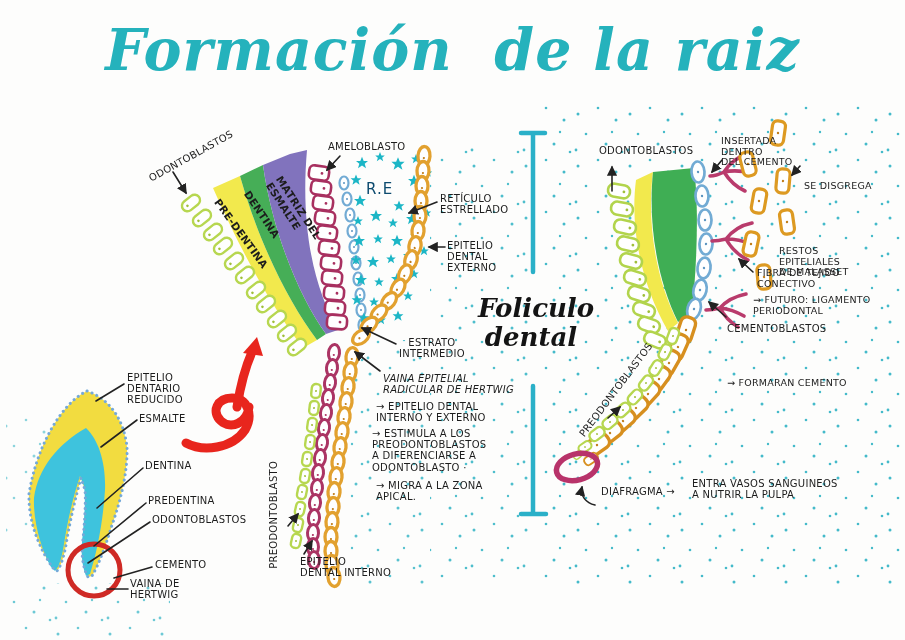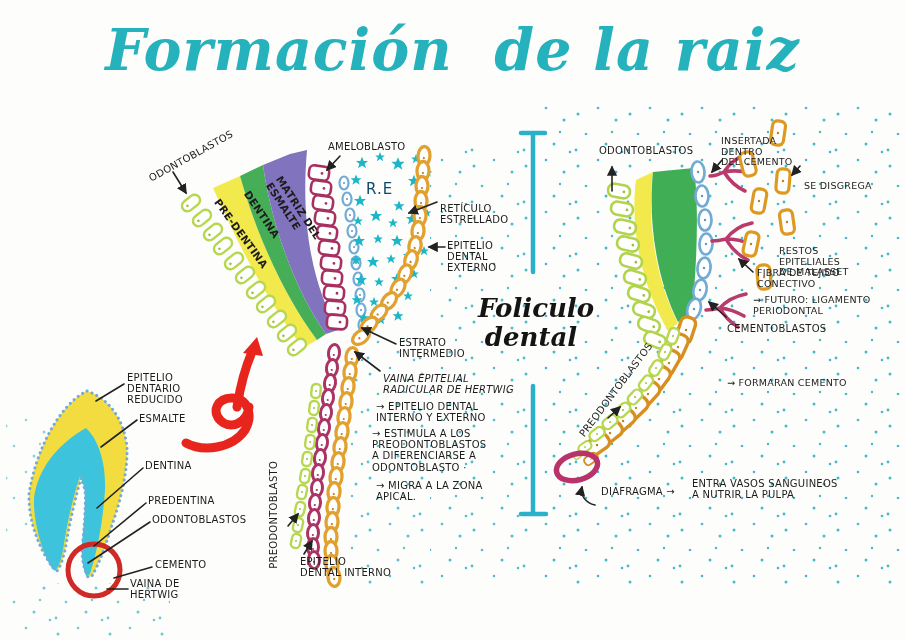--- a/index.html
+++ b/index.html
@@ -387,26 +387,26 @@
 <div class="lbl" style="left:130px;top:578px;">VAINA DE
 HERTWIG</div>
 
 <div class="lbl rot" style="left:147px;top:174px;transform:rotate(-29deg);">ODONTOBLASTOS</div>
 <div class="lbl" style="left:328px;top:141px;">AMELOBLASTO</div>
 <div class="lbl band-lbl" style="left:221px;top:197px;transform:rotate(54deg);">PRE-DENTINA</div>
 <div class="lbl band-lbl" style="left:251px;top:189px;transform:rotate(56deg);">DENTINA</div>
 <div class="lbl band-lbl" style="left:283px;top:174px;transform:rotate(57deg);">MATRIZ DEL
 ESMALTE</div>
 <div class="lbl re" style="left:366px;top:181px;">R.E</div>
-<div class="lbl" style="left:440px;top:203px;">RETÍCULO
+<div class="lbl" style="left:440px;top:193px;">RETÍCULO
 ESTRELLADO</div>
 <div class="lbl" style="left:447px;top:240px;">EPITELIO
 DENTAL
 EXTERNO</div>
-<div class="lbl" style="left:399px;top:337px;">ESTRATO
+<div class="lbl" style="left:399px;top:337px;text-align:center;">ESTRATO
 INTERMEDIO</div>
 <div class="lbl" style="left:383px;top:373px;font-style:italic;">VAINA EPITELIAL
 RADICULAR DE HERTWIG</div>
 <div class="lbl" style="left:376px;top:401px;">→ EPITELIO DENTAL
 INTERNO Y EXTERNO</div>
 <div class="lbl" style="left:372px;top:428px;">→ ESTIMULA A LOS
 PREODONTOBLASTOS
 A DIFERENCIARSE A
 ODONTOBLASTO ·</div>
 <div class="lbl" style="left:376px;top:480px;">→ MIGRA A LA ZONA

